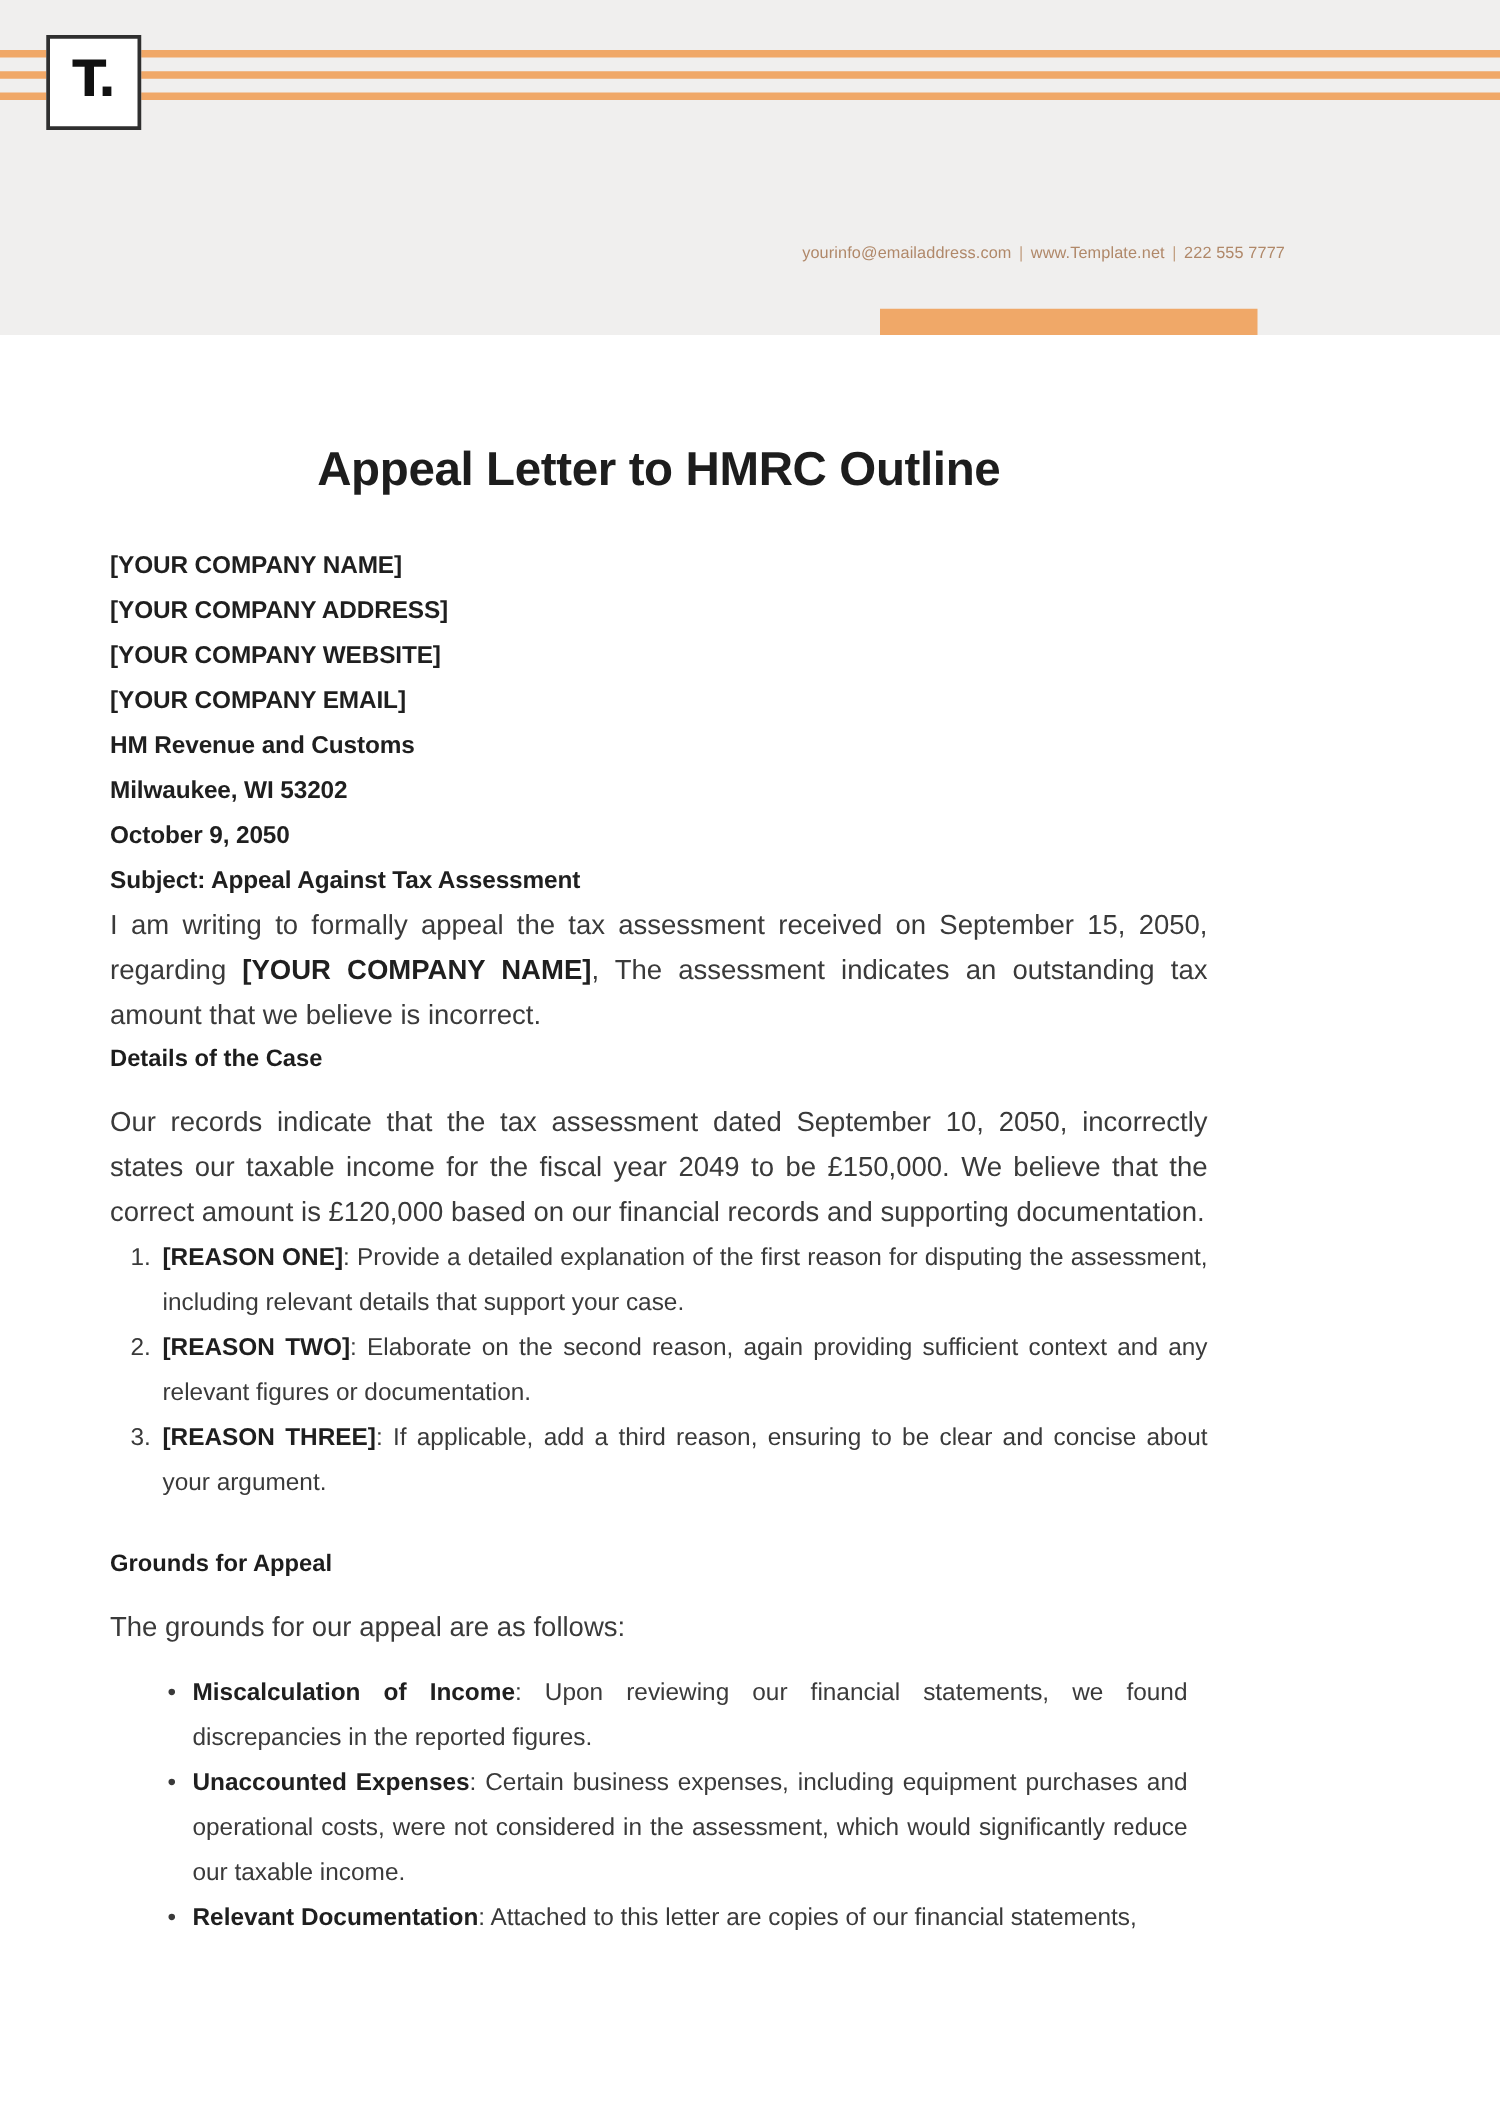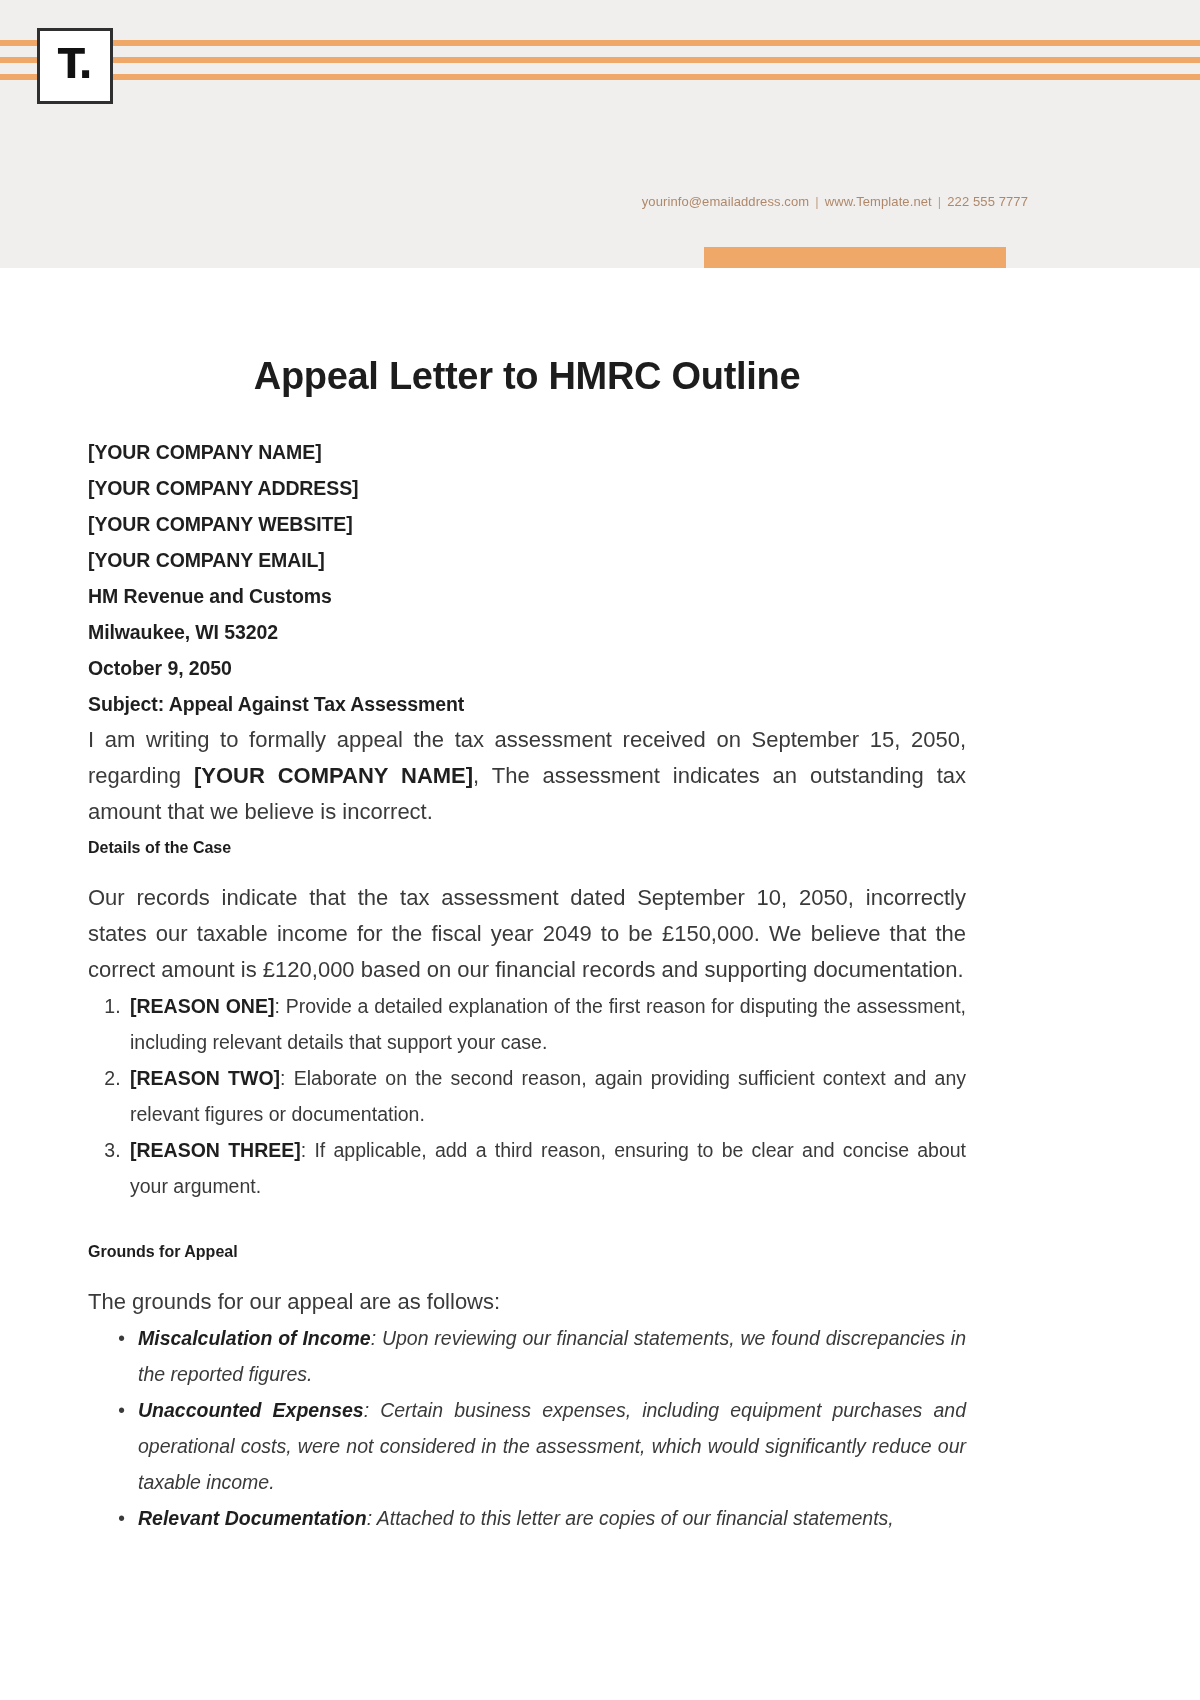--- a/index.html
+++ b/index.html
@@ -137,21 +137,21 @@
   }
   .para.spaced {
     margin-top: 14px;
   }
   .para b, .lead-in {
     font-weight: 700;
     color: #1f1f1f;
   }
 
   .section-heading {
-    font-size: 16px;
+    font-size: 19px;
     font-weight: 700;
     color: #1d1d1d;
     line-height: 36px;
     margin: 0;
   }
   .section-heading.gap-top {
     margin-top: 30px;
   }
 
   ol.num-list {
@@ -166,24 +166,23 @@
     text-align: justify;
     padding-left: 4px;
     margin: 0;
   }
   ol.num-list > li::marker {
     font-weight: 400;
     color: #3a3a3a;
   }
 
   ul.bullet-list {
-    margin: 0;
+    margin: 16px;
     padding-left: 30px;
     list-style: none;
-    font-style: italic;
   }
   ul.bullet-list > li {
     font-size: 19.5px;
     color: #3a3a3a;
     line-height: 36px;
     text-align: justify;
     position: relative;
     padding-left: 20px;
     margin: 0;
   }

